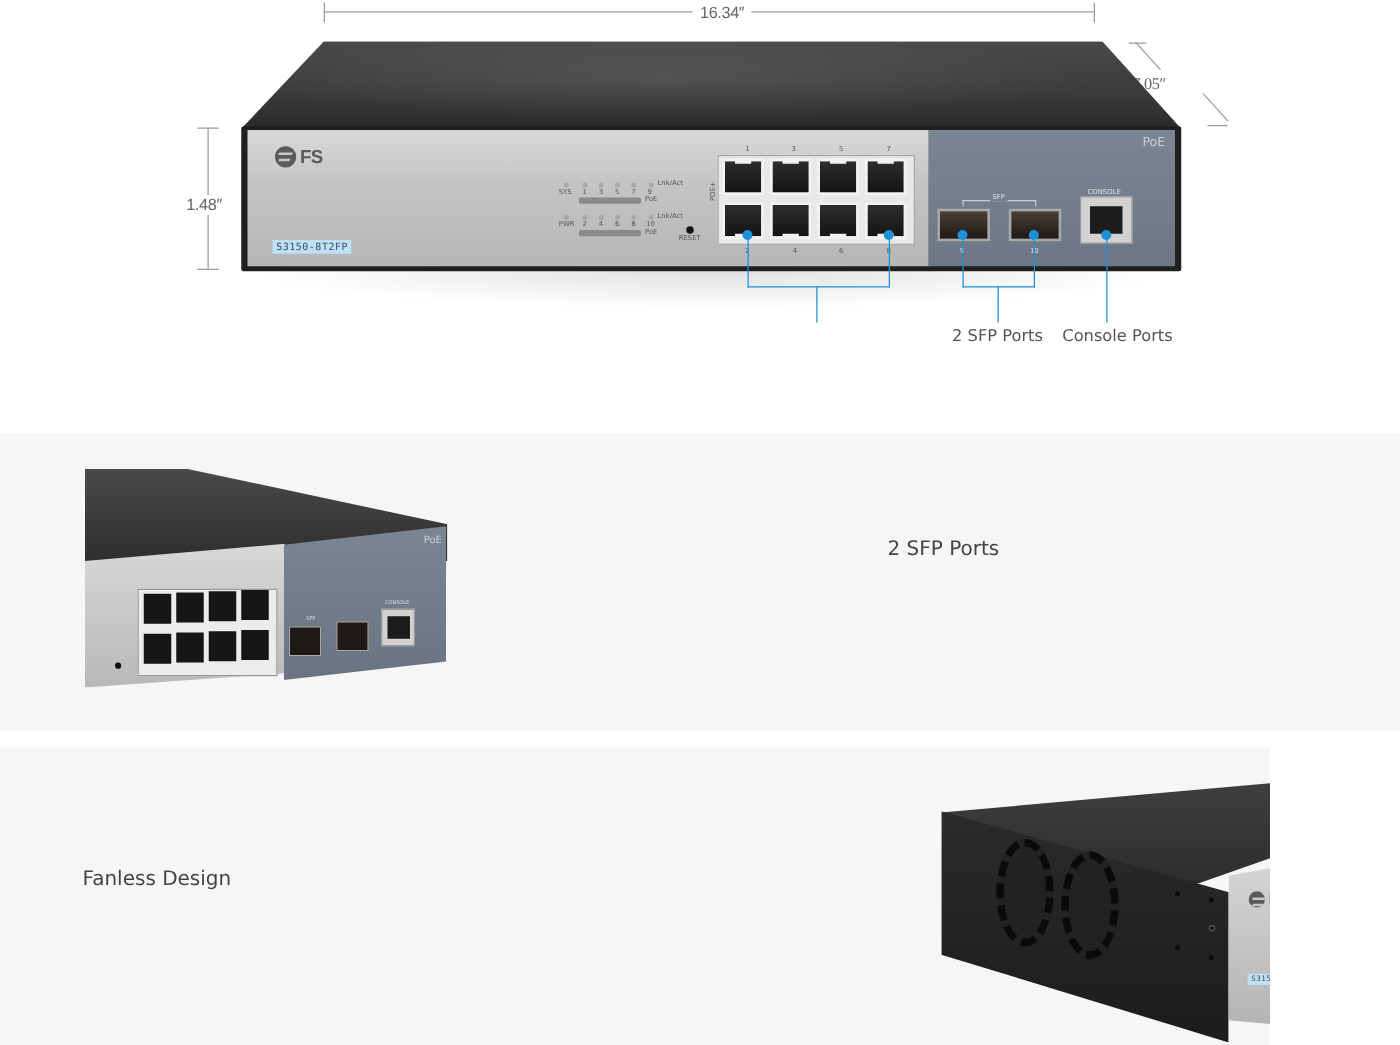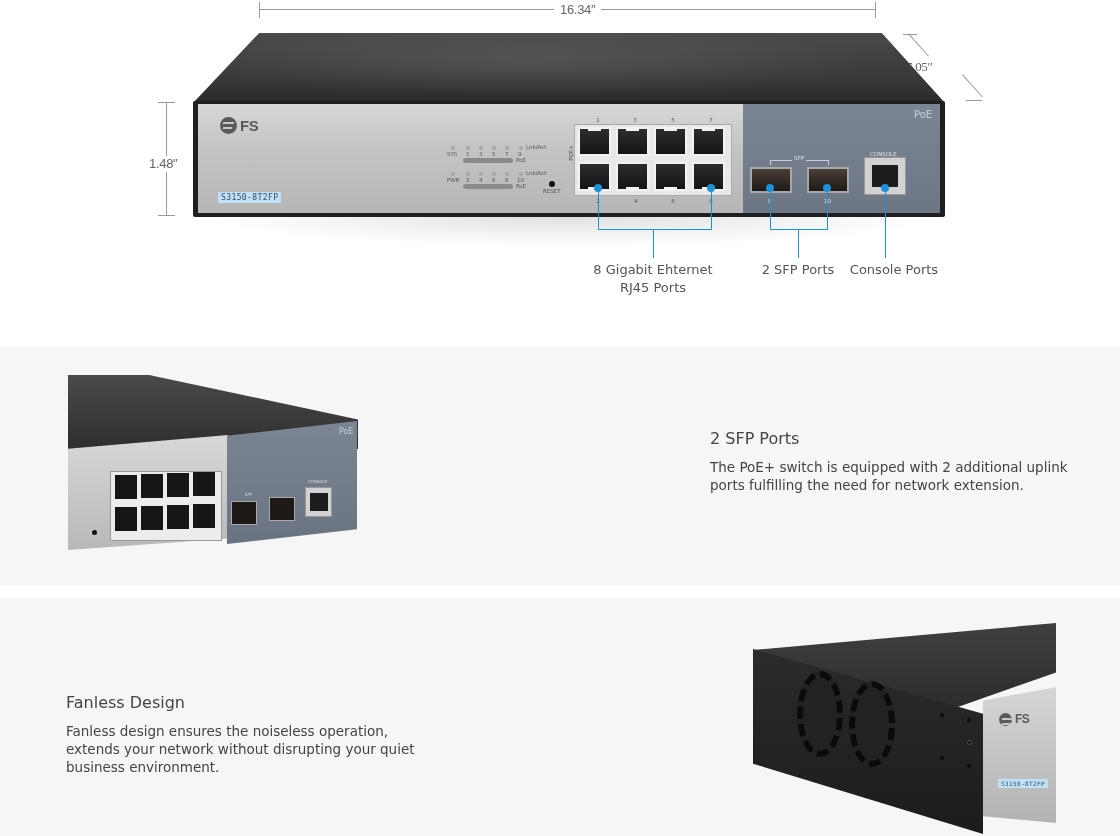--- a/index.html
+++ b/index.html
@@ -58,21 +58,21 @@
   .console-port::after { content: ""; position: absolute; left: 7px; top: 7px; width: 26px; height: 22px; background: #1c1c1c; }
   .poe-label { position: absolute; font-size: 10px; color: #c9ced6; font-family: "DejaVu Sans", sans-serif; }
 
   .callout { position: absolute; background: #1e90d8; }
   .callout-dot { position: absolute; width: 8px; height: 8px; border-radius: 50%; background: #1e90d8; }
   .callout-text { position: absolute; font-size: 13px; color: #555; text-align: center; line-height: 18px; font-family: "DejaVu Sans", sans-serif; }
 
   
   #sec-sfp { position: absolute; left: 0; top: 347px; width: 1120px; height: 238px; background: #f6f6f6; }
   
-  #sec-fanless { position: absolute; left: 0; top: 598px; width: 1120px; height: 238px; background: #f6f6f6; overflow: hidden; }
+  #sec-fanless { position: absolute; left: 0; top: 598px; width: 1016px; height: 238px; background: #f6f6f6; overflow: hidden; }
 
   .feat-title { position: absolute; font-size: 16px; color: #444; font-family: "DejaVu Sans", sans-serif; }
   .feat-desc { position: absolute; font-size: 13.5px; color: #444; line-height: 18px; font-family: "DejaVu Sans", sans-serif; }
 </style>
 </head>
 <body>
 
 <section id="hero">
 
   <div class="dim-line" style="left:259px; top:9px; width:617px; height:1px;"></div>
@@ -183,24 +183,20 @@
   <div class="callout-dot" style="left:766px; top:184px;"></div>
   <div class="callout-dot" style="left:823px; top:184px;"></div>
   <div class="callout" style="left:770px; top:188px; width:1px; height:42px;"></div>
   <div class="callout" style="left:827px; top:188px; width:1px; height:42px;"></div>
   <div class="callout" style="left:770px; top:229px; width:58px; height:1px;"></div>
   <div class="callout" style="left:798px; top:229px; width:1px; height:29px;"></div>
 
   <div class="callout-dot" style="left:881px; top:184px;"></div>
   <div class="callout" style="left:885px; top:188px; width:1px; height:70px;"></div>
 
-  <div class="callout-text" style="left:573px; top:261px; width:160px;">
-    <div>8 Gigabit Ehternet</div>
-    <div>RJ45 Ports</div>
-  </div>
   <div class="callout-text" style="left:748px; top:261px; width:100px;">2 SFP Ports</div>
   <div class="callout-text" style="left:844px; top:261px; width:100px;">Console Ports</div>
 </section>
 
 <section id="sec-sfp">
   <div class="abs" style="left:68px; top:28px; width:290px; height:210px; overflow:hidden;">
 
     <div class="abs" style="left:0; top:0; width:290px; height:74px; background:linear-gradient(180deg,#4a4a4a,#2e2e2e); clip-path:polygon(0 0, 28% 0, 100% 60%, 100% 100%, 0 100%);"></div>
 
     <div class="abs" style="left:0; top:60px; width:160px; height:115px; background:linear-gradient(180deg,#d8d8d8,#b8b8b8); clip-path:polygon(0 12%, 100% 0, 100% 90%, 0 100%);"></div>
@@ -224,26 +220,24 @@
 
     <div class="abs" style="left:237px; top:112px; width:27px; height:30px; background:#d2d2d2; border:1px solid #999;">
       <div class="abs" style="left:4px; top:5px; width:18px; height:18px; background:#1c1c1c;"></div>
     </div>
     <div class="abs" style="left:240px; top:104px; font-size:4px; color:#ddd;">CONSOLE</div>
 
     <div class="abs" style="left:24px; top:155px; width:5px; height:5px; border-radius:50%; background:#111;"></div>
   </div>
 
   <div class="feat-title" style="left:710px; top:82px;">2 SFP Ports</div>
-  <div class="feat-desc" style="left:710px; top:111px; width:360px;">The PoE+ switch is equipped with 2 additional uplink ports fulfilling the need for network extension.</div>
 </section>
 
 <section id="sec-fanless">
   <div class="feat-title" style="left:66px; top:95px;">Fanless Design</div>
-  <div class="feat-desc" style="left:66px; top:124px; width:350px;">Fanless design ensures the noiseless operation, extends your network without disrupting your quiet business environment.</div>
 
   <div class="abs" style="left:753px; top:25px; width:303px; height:213px; overflow:hidden;">
 
     <div class="abs" style="left:0; top:0; width:303px; height:90px; background:linear-gradient(180deg,#3f3f3f,#2c2c2c); clip-path:polygon(0 30%, 100% 0, 100% 55%, 62% 100%, 0 30%);"></div>
 
     <div class="abs" style="left:0; top:26px; width:230px; height:185px; background:linear-gradient(180deg,#2b2b2b,#1c1c1c); clip-path:polygon(0 0, 100% 35%, 100% 100%, 0 62%);"></div>
 
     <div class="abs" style="left:44px; top:48px; width:46px; height:86px; border-radius:50%; border:6px dashed #0a0a0a; background:#222;"></div>
     <div class="abs" style="left:96px; top:58px; width:46px; height:86px; border-radius:50%; border:6px dashed #0a0a0a; background:#222;"></div>
 

